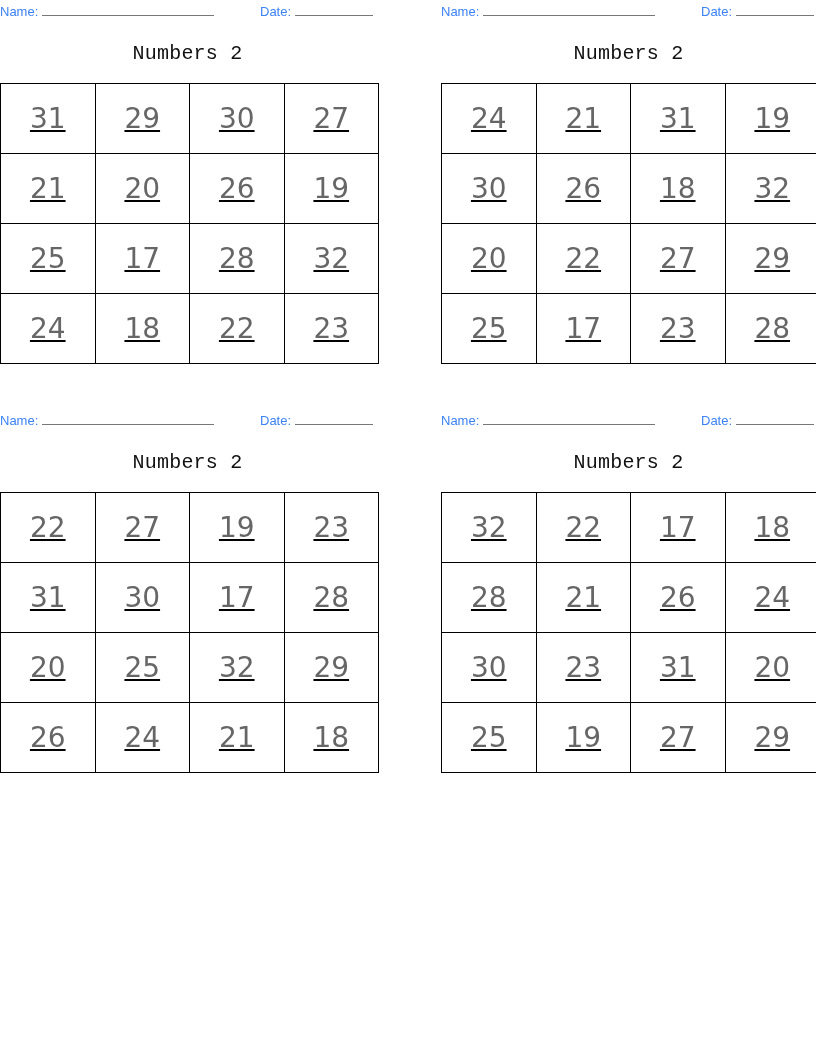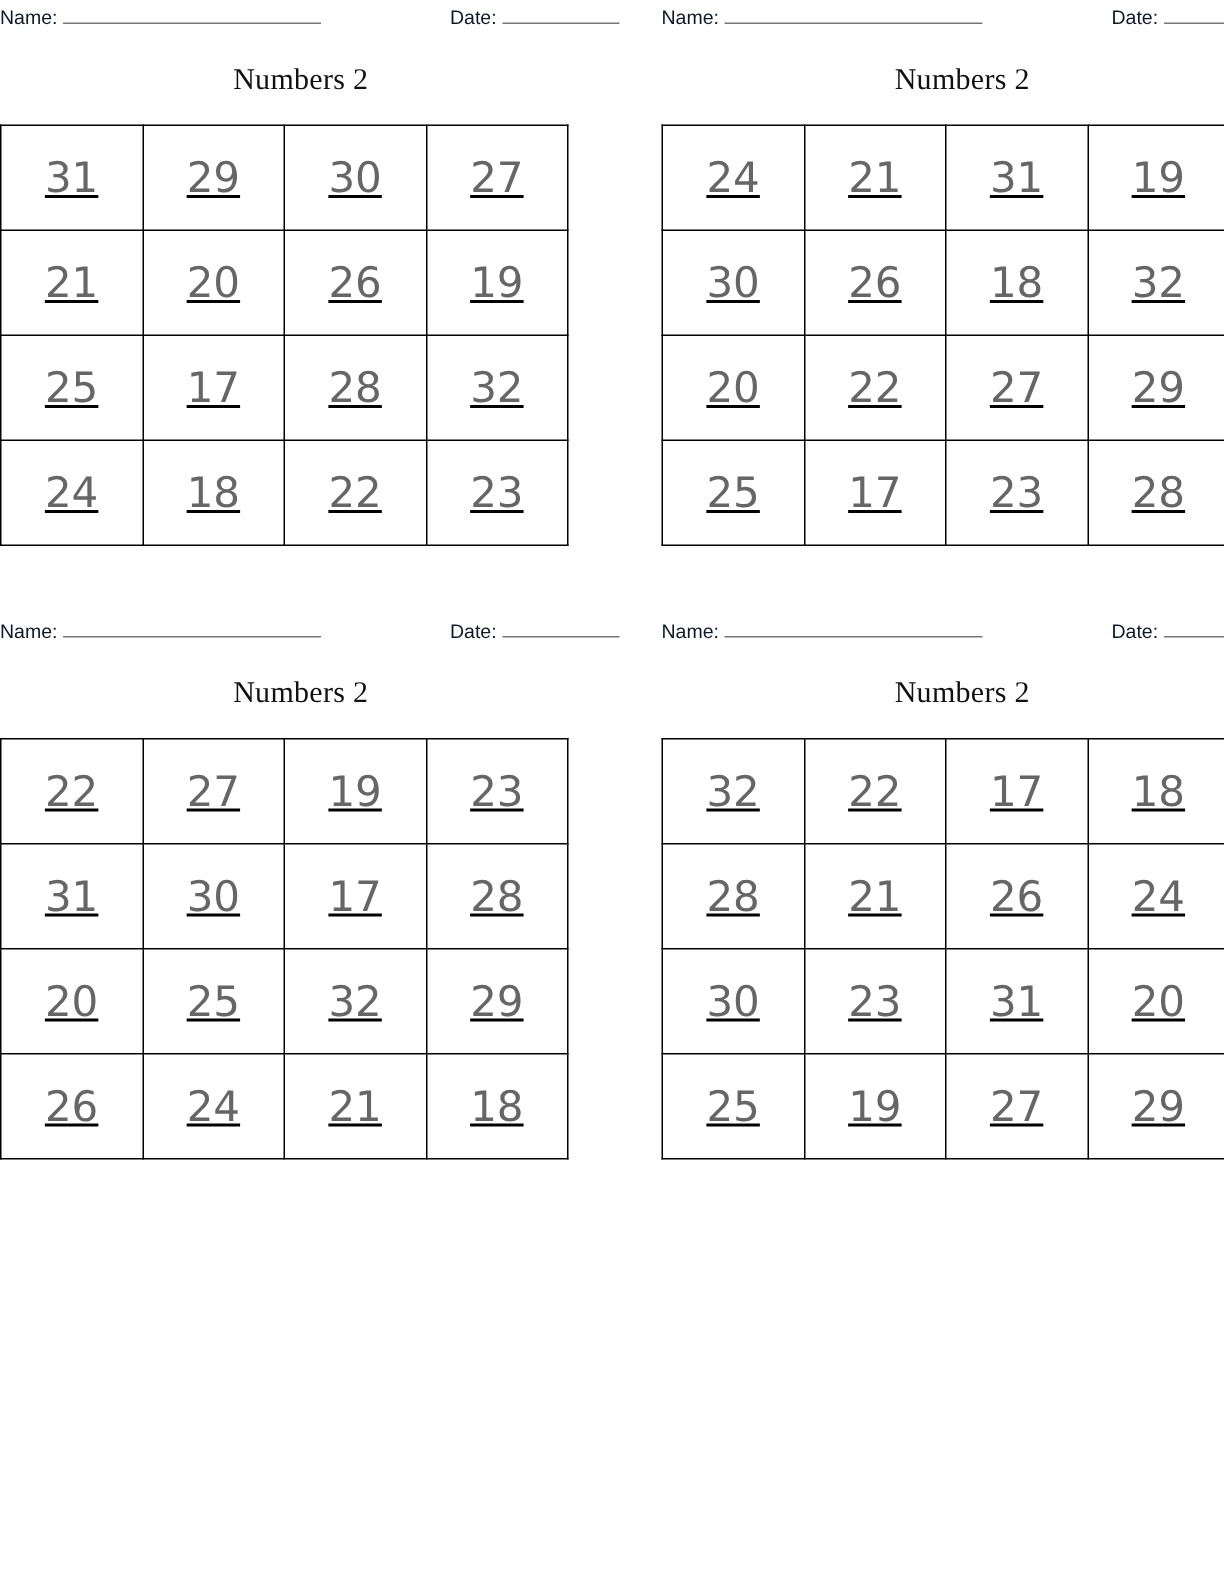--- a/index.html
+++ b/index.html
@@ -19,54 +19,52 @@
       width: 375px;
     }
     .header-row {
       position: absolute;
       top: 0;
       left: 0;
       width: 375px;
       height: 20px;
       font-family: "Liberation Sans", sans-serif;
       font-size: 13px;
-      color: #0f172a;
+      color: #3b82f6;
       white-space: nowrap;
     }
     .name-field {
       position: absolute;
       left: 0;
       top: 3px;
     }
     .date-field {
       position: absolute;
       left: 260px;
       top: 3px;
-      margin-left: 40px;
     }
     .blank-line {
       display: inline-block;
       border-bottom: 1px solid #777777;
       height: 12px;
       vertical-align: baseline;
       margin-left: 4px;
     }
     .name-field .blank-line { width: 172px; }
     .date-field .blank-line { width: 78px; }
     .title {
       position: absolute;
       top: 42px;
       left: 0;
       width: 375px;
       text-align: center;
-      font-family: Liberation Serif, serif;
+      font-family: Liberation Mono, monospace;
       font-size: 20px;
       color: #111111;
       letter-spacing: 0.2px;
-      padding-left: 13px;
     }
     .grid {
       position: absolute;
       top: 83px;
       left: 0;
       width: 374px;
       height: 280px;
       border-collapse: collapse;
       table-layout: fixed;
       text-decoration: underline;

